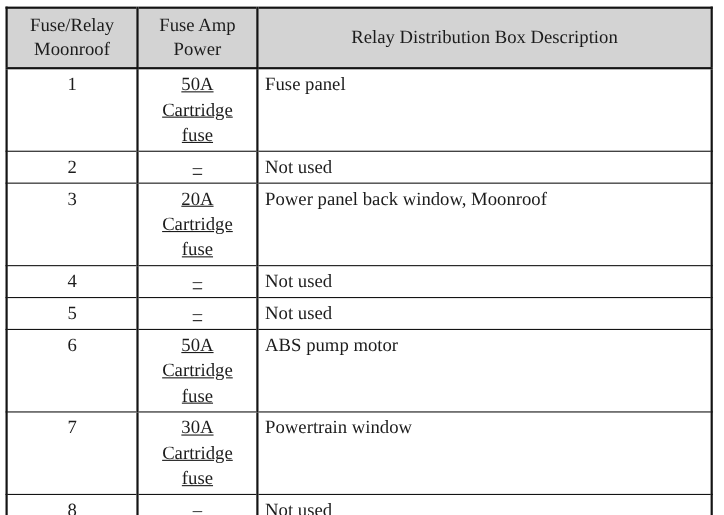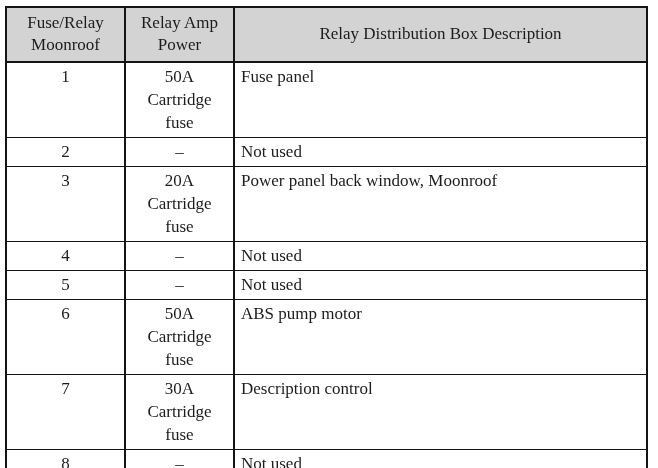--- a/index.html
+++ b/index.html
@@ -71,40 +71,41 @@
   td.loc, td.amp {
     text-align: center;
   }
   td.desc {
     text-align: left;
     padding-left: 6px;
   }
   
   .amp-line {
     display: block;
+    text-decoration: underline;
   }
 </style>
 </head>
 <body>
 
 <div class="table-wrap">
   <table class="fuse-table">
     <colgroup>
       <col class="c-loc">
       <col class="c-amp">
       <col class="c-desc">
     </colgroup>
     <thead>
       <tr>
         <th>
           <span>Fuse/Relay</span><br>
           <span>Moonroof</span>
         </th>
         <th>
-          <span>Relay Amp</span><br>
+          <span>Fuse Amp</span><br>
           <span>Power</span>
         </th>
         <th>
           <span>Relay Distribution Box Description</span>
         </th>
       </tr>
     </thead>
     <tbody>
       <tr>
         <td class="loc">1</td>
@@ -154,21 +155,21 @@
         </td>
         <td class="desc">ABS pump motor</td>
       </tr>
       <tr>
         <td class="loc">7</td>
         <td class="amp">
           <span class="amp-line">30A</span>
           <span class="amp-line">Cartridge</span>
           <span class="amp-line">fuse</span>
         </td>
-        <td class="desc">Description control</td>
+        <td class="desc">Powertrain window</td>
       </tr>
       <tr>
         <td class="loc">8</td>
         <td class="amp">
           <span class="amp-line">–</span>
         </td>
         <td class="desc">Not used</td>
       </tr>
     </tbody>
   </table>

